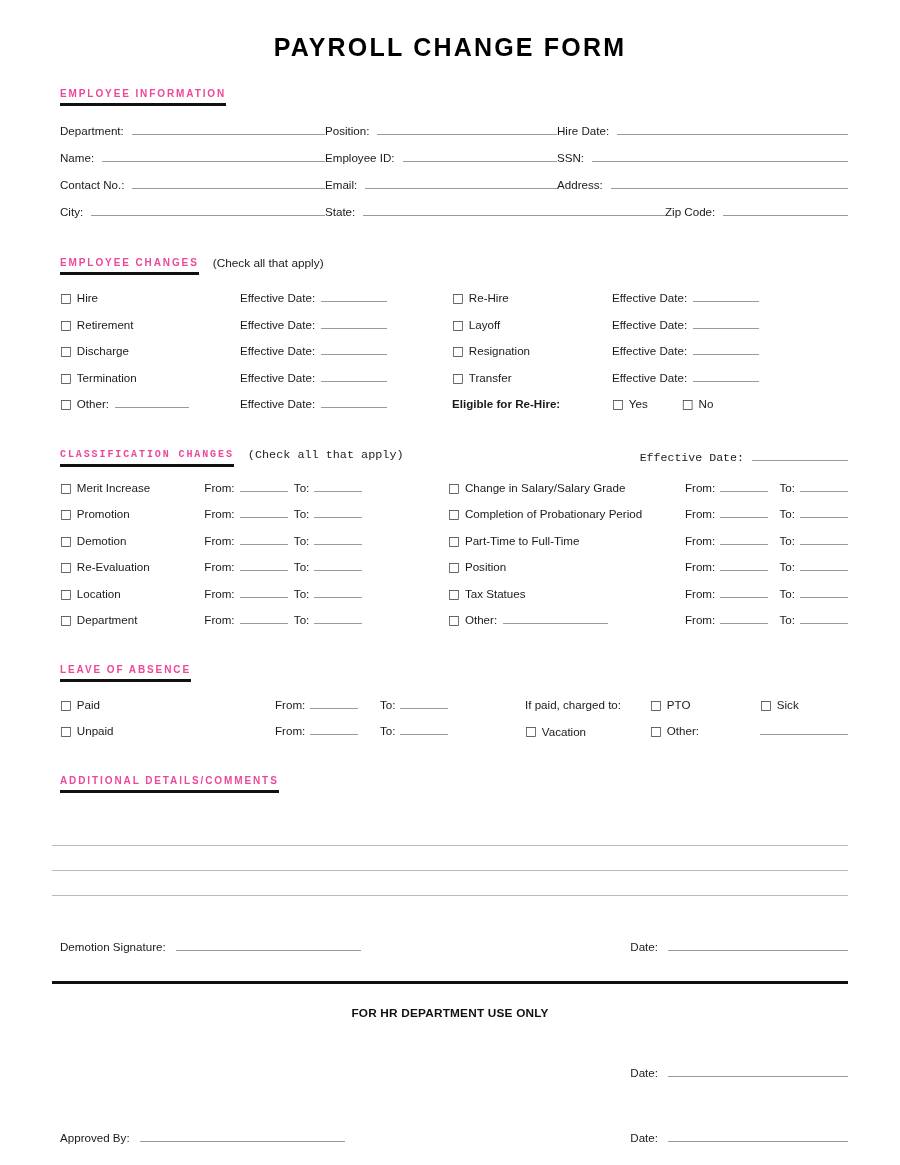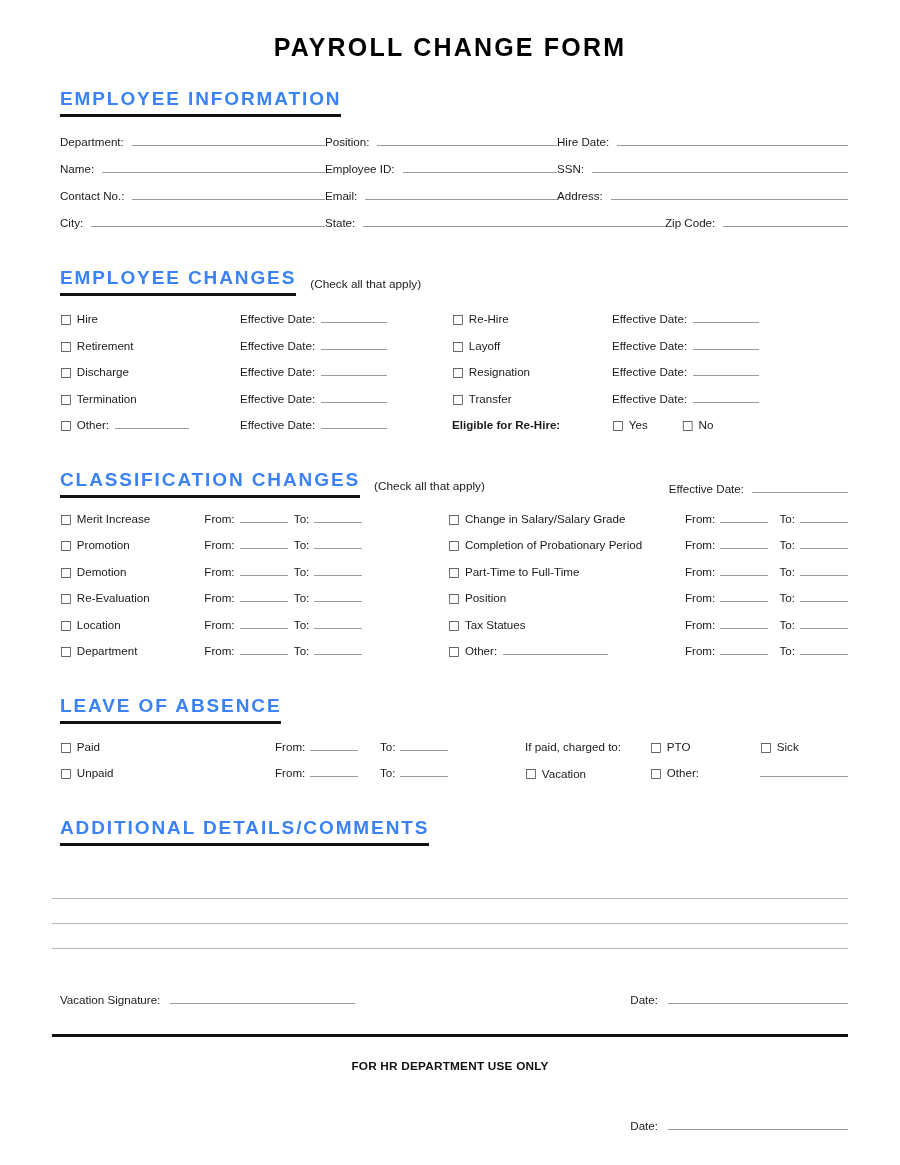--- a/index.html
+++ b/index.html
@@ -29,24 +29,24 @@
   }
 
   
   .section-head-row {
     display: flex;
     align-items: flex-end;
     padding-left: 60px;
     margin-top: 26px;
   }
   .section-head {
-    font-size: 19px;
+    font-size: 10px;
     font-weight: bold;
     letter-spacing: 1.9px;
-    color: #3b82f6;
+    color: #ec4899;
     border-bottom: 3.2px solid #111;
     padding-bottom: 4px;
     white-space: nowrap;
   }
   .section-note {
     font-size: 11.8px;
     color: #222;
     margin-left: 14px;
     padding-bottom: 5px;
     white-space: nowrap;
@@ -115,20 +115,21 @@
   .dateline { width: 66px; }
   .otherline { width: 74px; }
 
   
   .cls-head-wrap {
     display: flex;
     align-items: flex-end;
     padding-left: 60px;
     padding-right: 52px;
     margin-top: 26px;
+    font-family: Liberation Mono, monospace;
   }
   .cls-eff {
     margin-left: auto;
     display: flex;
     align-items: baseline;
     padding-bottom: 3px;
   }
   .cls-eff .rule { width: 96px; margin-left: 8px; }
 
   .cls-body {
@@ -638,21 +639,21 @@
   </div>
 
   <div class="comments">
     <div class="comment-line"></div>
     <div class="comment-line"></div>
     <div class="comment-line"></div>
   </div>
 
   <div class="sig-row">
     <span class="sig-left">
-      <span class="fld-label">Vacation Signature:</span>
+      <span class="fld-label">Demotion Signature:</span>
       <span class="rule"></span>
     </span>
     <span class="sig-right">
       <span class="fld-label">Date:</span>
       <span class="rule"></span>
     </span>
   </div>
 
   <div class="thick-divider"></div>
 

